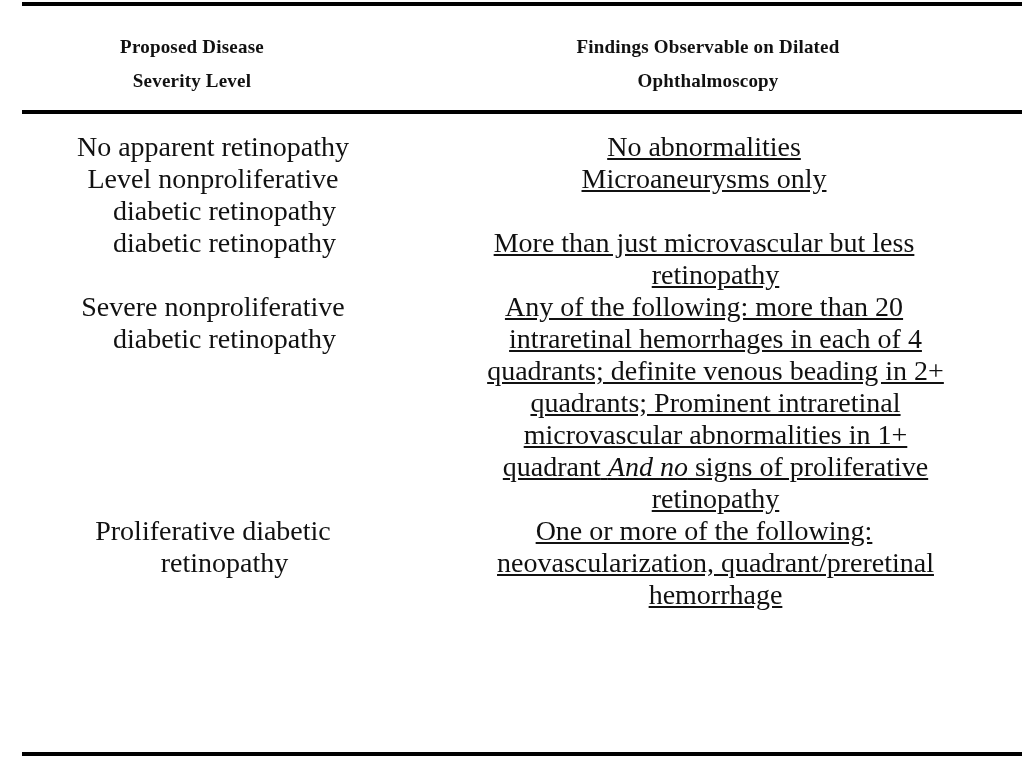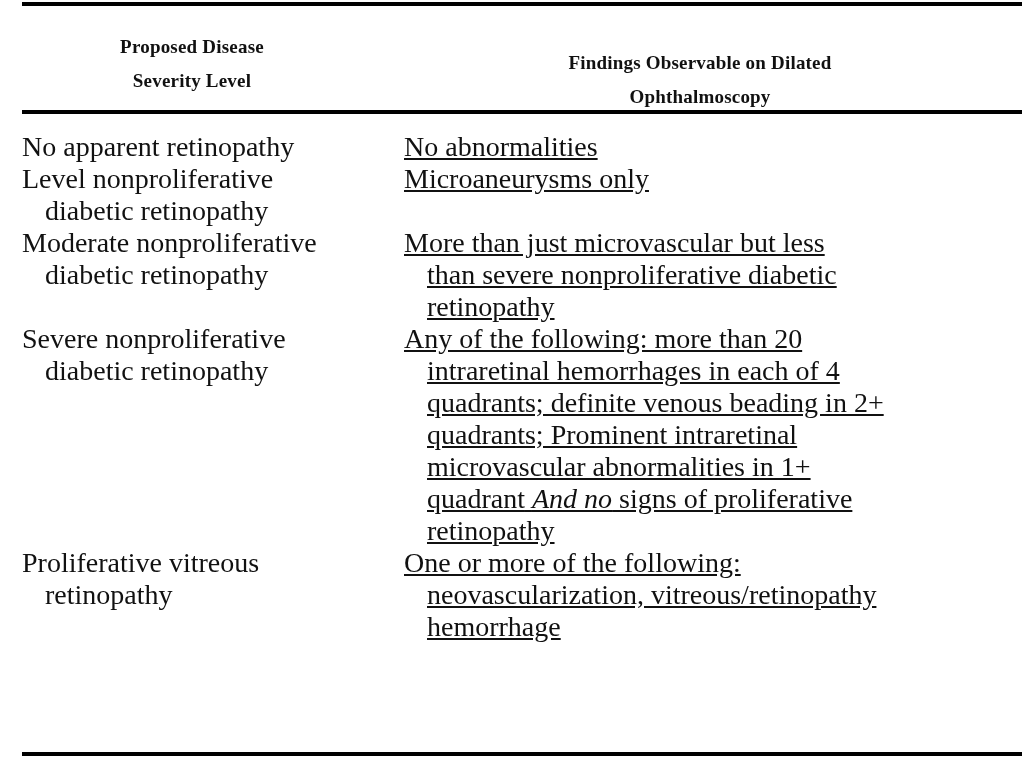--- a/index.html
+++ b/index.html
@@ -33,41 +33,41 @@
     .hcell {
       position: absolute;
       top: 24px;
       text-align: center;
       font-weight: bold;
       font-size: 19px;
       line-height: 34px;
       letter-spacing: 0.2px;
     }
     .hcell.col1 { left: 0px; width: 340px; }
-    .hcell.col2 { left: 388px; width: 580px; margin-top: 16px; }
+    .hcell.col2 { left: 396px; width: 580px; }
     .hcell span { display: block; }
     .rule-mid {
       height: 4px;
       background: #000;
       width: 1000px;
     }
     .body {
       position: relative;
       padding-top: 17px;
     }
     .row {
       display: flex;
     }
     .cell {
       font-size: 28px;
       line-height: 32px;
     }
     .cell.c1 { width: 382px; }
     .cell.c2 { width: 600px; text-decoration: underline; }
-    .cell .line { display: block; white-space: nowrap; }
+    .cell .line { display: block; white-space: nowrap; text-align: center; }
     .cell .line.indent { padding-left: 23px; }
     .cell em { font-style: italic; }
     .bottom-rule {
       position: absolute;
       left: 22px;
       top: 752px;
       width: 1000px;
       height: 4px;
       background: #000;
     }
@@ -107,26 +107,24 @@
         <span class="line">Level nonproliferative</span>
         <span class="line indent">diabetic retinopathy</span>
       </div>
       <div class="cell c2">
         <span class="line">Microaneurysms only</span>
       </div>
     </div>
 
     <div class="row">
       <div class="cell c1">
-        <span class="line">Moderate nonproliferative</span>
         <span class="line indent">diabetic retinopathy</span>
       </div>
       <div class="cell c2">
         <span class="line">More than just microvascular but less</span>
-        <span class="line indent">than severe nonproliferative diabetic</span>
         <span class="line indent">retinopathy</span>
       </div>
     </div>
 
     <div class="row">
       <div class="cell c1">
         <span class="line">Severe nonproliferative</span>
         <span class="line indent">diabetic retinopathy</span>
       </div>
       <div class="cell c2">
@@ -135,26 +133,26 @@
         <span class="line indent">quadrants; definite venous beading in 2+</span>
         <span class="line indent">quadrants; Prominent intraretinal</span>
         <span class="line indent">microvascular abnormalities in 1+</span>
         <span class="line indent"><span>quadrant</span> <em>And no</em><span> signs of proliferative</span></span>
         <span class="line indent">retinopathy</span>
       </div>
     </div>
 
     <div class="row">
       <div class="cell c1">
-        <span class="line">Proliferative vitreous</span>
+        <span class="line">Proliferative diabetic</span>
         <span class="line indent">retinopathy</span>
       </div>
       <div class="cell c2">
         <span class="line">One or more of the following:</span>
-        <span class="line indent">neovascularization, vitreous/retinopathy</span>
+        <span class="line indent">neovascularization, quadrant/preretinal</span>
         <span class="line indent">hemorrhage</span>
       </div>
     </div>
 
   </div>
 </div>
 
 <div class="bottom-rule"></div>
 
 </body></html>

